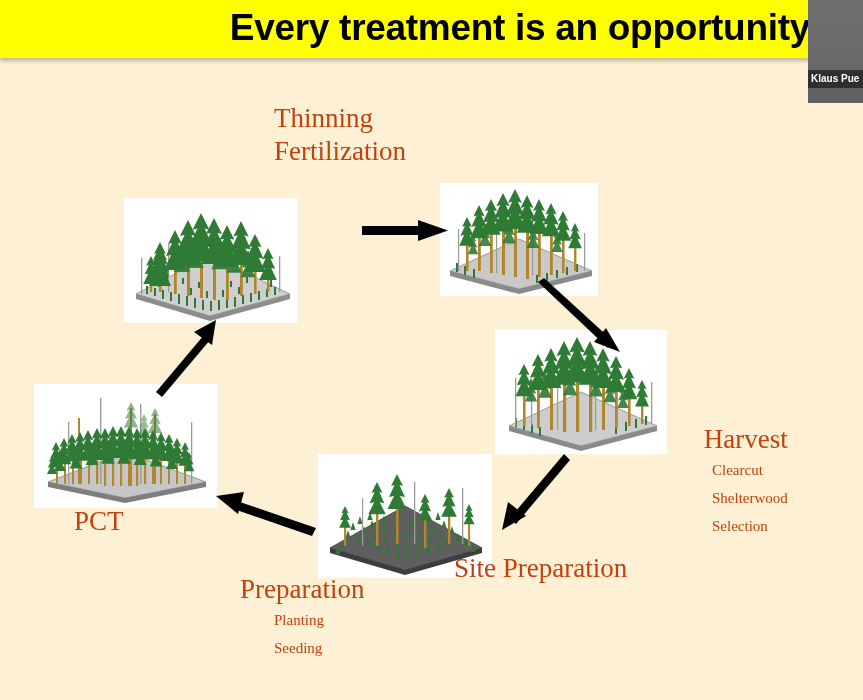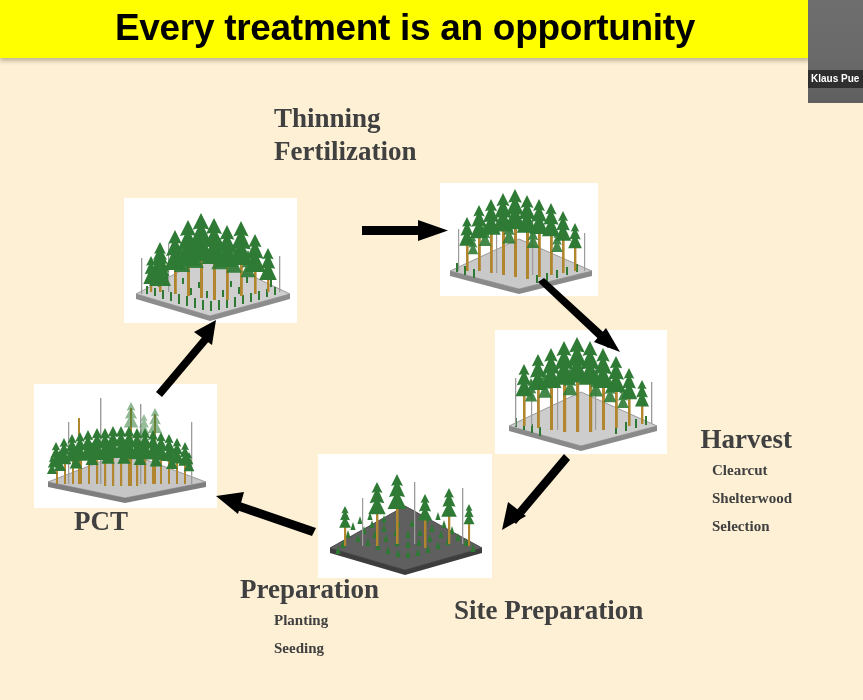--- a/index.html
+++ b/index.html
@@ -27,21 +27,21 @@
     box-shadow: 0 3px 4px rgba(120,110,80,0.45);
     z-index: 5;
   }
   #title-text {
     position: absolute;
     left: 0;
     top: 0;
     width: 810px;
     height: 58px;
     line-height: 56px;
-    text-align: center;
+    text-align: right;
     font-family: "Liberation Sans", "DejaVu Sans", sans-serif;
     font-weight: bold;
     font-size: 37px;
     letter-spacing: -0.3px;
     color: #000000;
     white-space: nowrap;
   }
 
   
   #presenter-panel {
@@ -81,23 +81,23 @@
   }
   .stand svg { display: block; }
 
   
   .arrow { position: absolute; z-index: 4; }
   .arrow svg { display: block; overflow: visible; }
 
   
   .label {
     position: absolute;
-    color: #404040;
+    color: #c2410c;
     font-family: "Liberation Serif", "DejaVu Serif", serif;
-    font-weight: bold;
+    font-weight: normal;
     white-space: nowrap;
     z-index: 6;
   }
   .label .main {
     font-size: 27px;
     line-height: 33px;
     display: block;
     text-align: right;
   }
   .label .sub {
@@ -788,21 +788,21 @@
     <span class="stack">Fertilization</span>
   </div>
 
   <div class="label" style="left:678px; top:423px;">
     <span class="main">Harvest</span>
     <span class="sub">Clearcut</span>
     <span class="sub">Shelterwood</span>
     <span class="sub">Selection</span>
   </div>
 
-  <div class="label" style="left:454px; top:594px;">
+  <div class="label" style="left:454px; top:552px;">
     <span class="main">Site Preparation</span>
   </div>
 
   <div class="label" style="left:240px; top:573px;">
     <span class="main">Preparation</span>
     <span class="sub">Planting</span>
     <span class="sub">Seeding</span>
   </div>
 
   <div class="label" style="left:74px; top:505px;">

